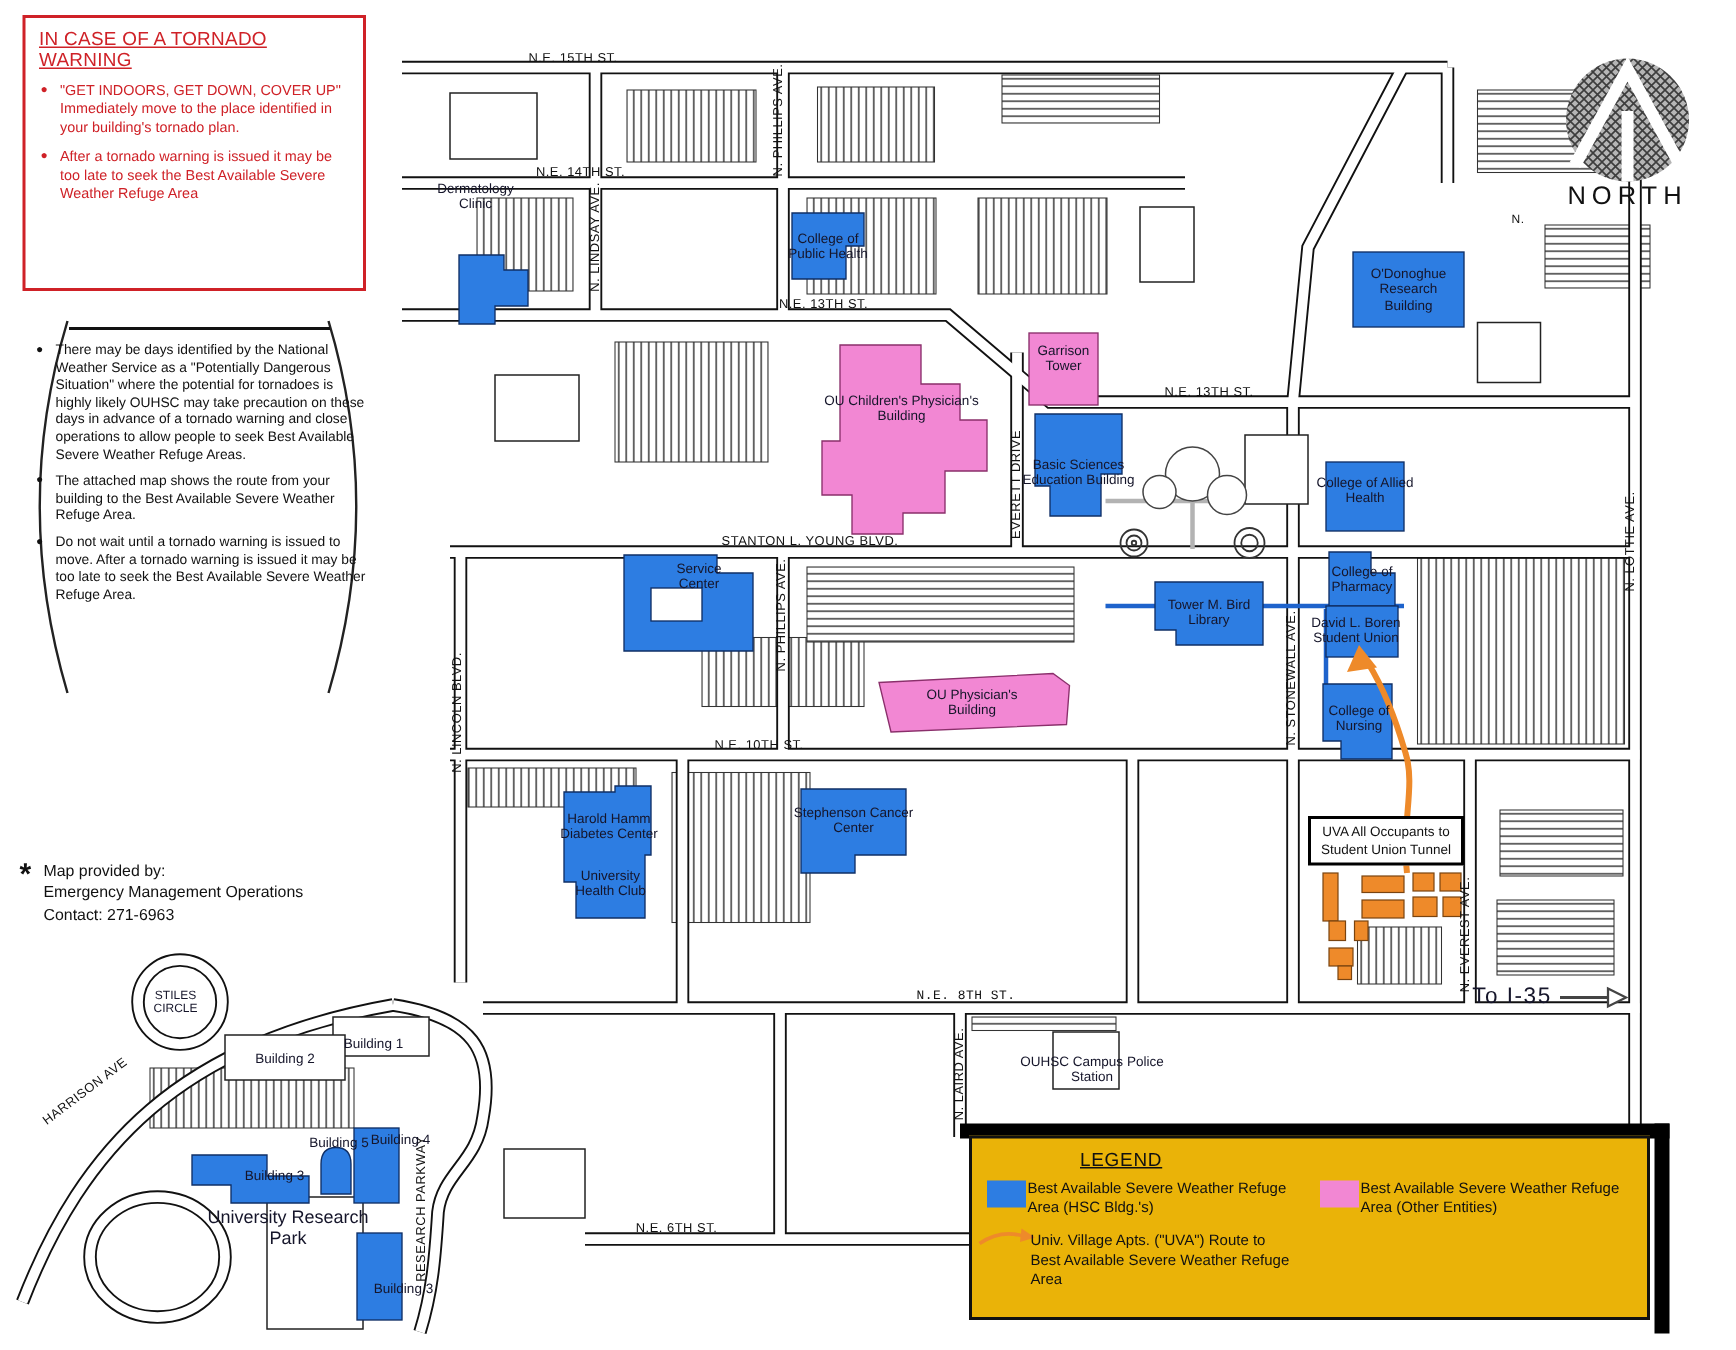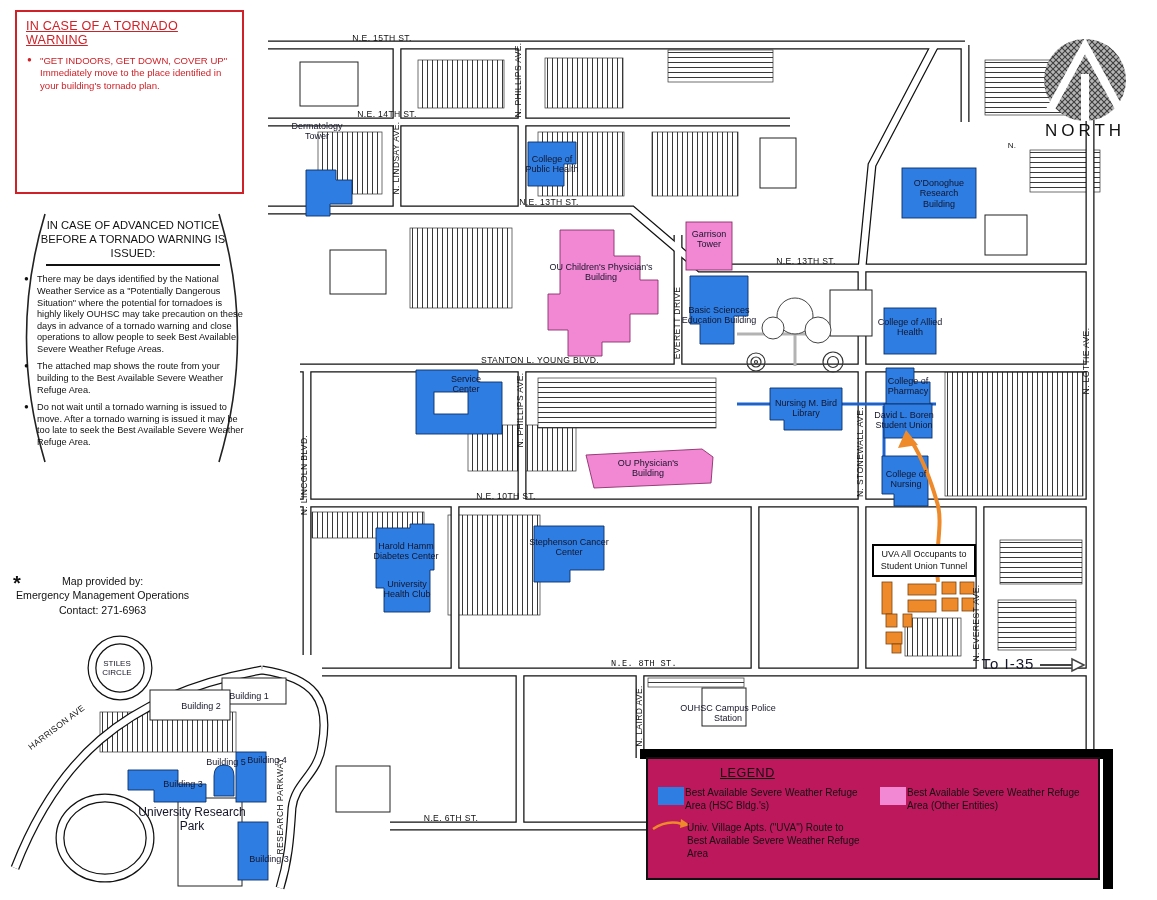--- a/index.html
+++ b/index.html
@@ -28,27 +28,27 @@
   .ovalbox{position:absolute;left:16px;top:218px;width:234px;height:244px;z-index:5;color:#111;}
   .ovalbox .ot{font-size:11.2px;text-align:center;margin:0 16px 4px;line-height:1.26;}
   .ovalbox .rule{height:2px;background:#111;margin:0 30px 8px;}
   .blist2{list-style:none;margin:0;padding:0 6px 0 8px;font-size:9.2px;line-height:1.26;color:#111;}
   .blist2 li{position:relative;padding-left:13px;margin-bottom:6px;}
   .blist2 li::before{content:"\25CF";position:absolute;left:0;top:0;font-size:8px;}
 
   
   .provider{position:absolute;left:14px;top:574px;font-size:10.6px;line-height:1.35;z-index:5;}
   .provider .ast{position:absolute;left:-1px;top:-4px;font-size:20px;font-weight:bold;}
-  .provider .ptxt{margin-left:2px;text-align:center;}
+  .provider .ptxt{margin-left:15px;}
 
   
   .bar-top{position:absolute;left:640px;top:749px;width:473px;height:10px;background:#000;z-index:6;}
   .bar-right{position:absolute;left:1103px;top:749px;width:10px;height:140px;background:#000;z-index:6;}
   .legend{position:absolute;left:646px;top:757px;width:454px;height:123px;border:2px solid #111;
-          background:#be185d;box-sizing:border-box;z-index:7;}
+          background:#eab308;box-sizing:border-box;z-index:7;}
   .legend-title{position:absolute;left:72px;top:7px;font-size:12.6px;text-decoration:underline;letter-spacing:.5px;}
   .lg-row{position:absolute;display:flex;gap:1px;}
   .lg-text{width:178px;font-size:10px;line-height:1.3;color:#111;}
   .swatch{width:26px;height:18px;flex:0 0 auto;margin-top:1px;}
   .uva-route-text{position:absolute;left:39px;top:62px;width:178px;font-size:10px;line-height:1.3;}
   .lg-arrow{position:absolute;left:2px;top:57px;}
 
   
   .uvabox{position:absolute;left:872px;top:544px;width:104px;border:2px solid #000;background:#fff;
           font-size:9px;line-height:1.3;text-align:center;padding:3px 2px;box-sizing:border-box;z-index:5;}
@@ -252,25 +252,25 @@
       <circle cx="1085" cy="80" r="41" fill="url(#xh)"></circle>
       <path d="M1050 110 L1085 46 L1120 110" stroke="#fff" stroke-width="8" fill="none"></path>
       <line x1="1085" y1="121" x2="1085" y2="74" stroke="#fff" stroke-width="8"></line>
     </g>
   </svg>
 
   <div class="warnbox">
     <div class="wt">IN CASE OF A TORNADO WARNING</div>
     <ul class="blist">
       <li>"GET INDOORS, GET DOWN, COVER UP" Immediately move to the place identified in your building's tornado plan.</li>
+      <li>After a tornado warning is issued it may be too late to seek the Best Available Severe Weather Refuge Area</li>
     </ul>
   </div>
 
   <div class="ovalbox">
-    <div class="ot">IN CASE OF ADVANCED NOTICE BEFORE A TORNADO WARNING IS ISSUED:</div>
     <div class="rule"></div>
     <ul class="blist2">
       <li>There may be days identified by the National Weather Service as a "Potentially Dangerous Situation" where the potential for tornadoes is highly likely OUHSC may take precaution on these days in advance of a tornado warning and close operations to allow people to seek Best Available Severe Weather Refuge Areas.</li>
       <li>The attached map shows the route from your building to the Best Available Severe Weather Refuge Area.</li>
       <li>Do not wait until a tornado warning is issued to move. After a tornado warning is issued it may be too late to seek the Best Available Severe Weather Refuge Area.</li>
     </ul>
   </div>
 
   <div class="provider">
     <span class="ast">*</span>
@@ -320,38 +320,38 @@
   <div class="ml st vl" style="left:861px;top:452px;">N. STONEWALL AVE.</div>
   <div class="ml st vl" style="left:1087px;top:361px;">N. LOTTIE AVE.</div>
   <div class="ml st vl" style="left:640px;top:716px;">N. LAIRD AVE.</div>
   <div class="ml st vl" style="left:977px;top:623px;">N. EVEREST AVE.</div>
   <div class="ml st vl" style="left:281px;top:806px;">RESEARCH PARKWAY</div>
   <div class="ml st diag" style="left:57px;top:728px;">HARRISON AVE</div>
   <div class="ml" style="left:117px;top:668px;width:50px;font-size:8px;">STILES CIRCLE</div>
   <div class="ml st" style="left:1012px;top:146px;font-size:8px;">N.</div>
   <div class="ml i35" style="left:1008px;top:664px;">To I-35</div>
 
-  <div class="ml" style="left:317px;top:131px;width:74px;">Dermatology Tower</div>
+  <div class="ml" style="left:317px;top:131px;width:74px;">Dermatology Clinic</div>
   <div class="ml" style="left:552px;top:164px;width:66px;">College of Public Health</div>
   <div class="ml" style="left:939px;top:193px;width:72px;">O'Donoghue Research Building</div>
   <div class="ml" style="left:601px;top:272px;width:104px;">OU Children's Physician's Building</div>
   <div class="ml" style="left:709px;top:239px;width:58px;">Garrison Tower</div>
   <div class="ml" style="left:719px;top:315px;width:78px;">Basic Sciences Education Building</div>
   <div class="ml" style="left:910px;top:327px;width:72px;">College of Allied Health</div>
   <div class="ml" style="left:908px;top:386px;width:64px;">College of Pharmacy</div>
-  <div class="ml" style="left:806px;top:408px;width:84px;">Nursing M. Bird Library</div>
+  <div class="ml" style="left:806px;top:408px;width:84px;">Tower M. Bird Library</div>
   <div class="ml" style="left:904px;top:420px;width:92px;">David L. Boren Student Union</div>
   <div class="ml" style="left:906px;top:479px;width:60px;">College of Nursing</div>
   <div class="ml" style="left:466px;top:384px;width:54px;">Service Center</div>
   <div class="ml" style="left:648px;top:468px;width:92px;">OU Physician's Building</div>
   <div class="ml" style="left:406px;top:551px;width:76px;">Harold Hamm Diabetes Center</div>
   <div class="ml" style="left:407px;top:589px;width:64px;">University Health Club</div>
   <div class="ml" style="left:569px;top:547px;width:92px;">Stephenson Cancer Center</div>
   <div class="ml" style="left:728px;top:713px;width:104px;">OUHSC Campus Police Station</div>
   <div class="ml big" style="left:192px;top:819px;width:110px;">University Research Park</div>
   <div class="ml" style="left:249px;top:696px;white-space:nowrap;">Building 1</div>
-  <div class="ml" style="left:190px;top:706px;white-space:nowrap;margin-left:11px;">Building 2</div>
+  <div class="ml" style="left:190px;top:706px;white-space:nowrap;">Building 2</div>
   <div class="ml" style="left:226px;top:762px;white-space:nowrap;">Building 5</div>
   <div class="ml" style="left:267px;top:760px;white-space:nowrap;">Building 4</div>
   <div class="ml" style="left:183px;top:784px;white-space:nowrap;">Building 3</div>
   <div class="ml" style="left:269px;top:859px;white-space:nowrap;">Building 3</div>
 
 </div>
 
 </body></html>

